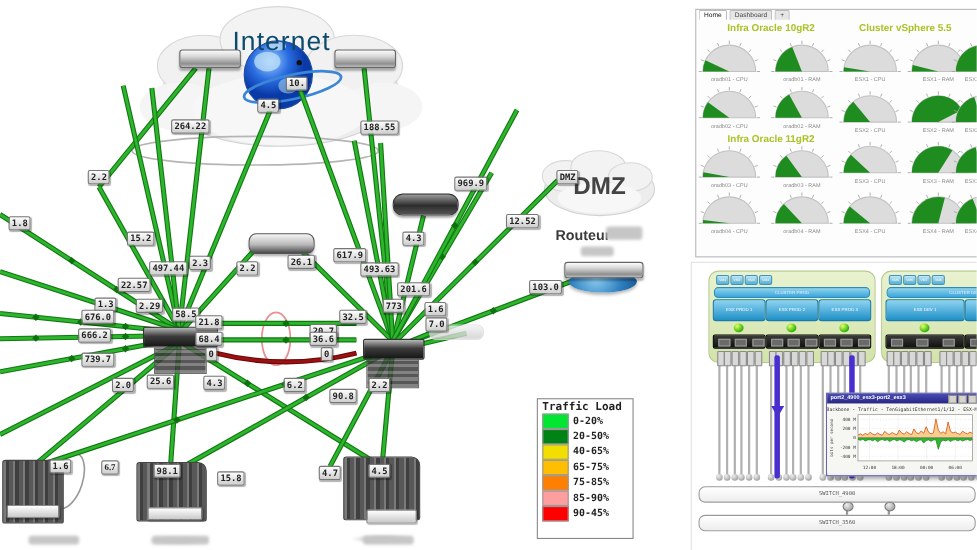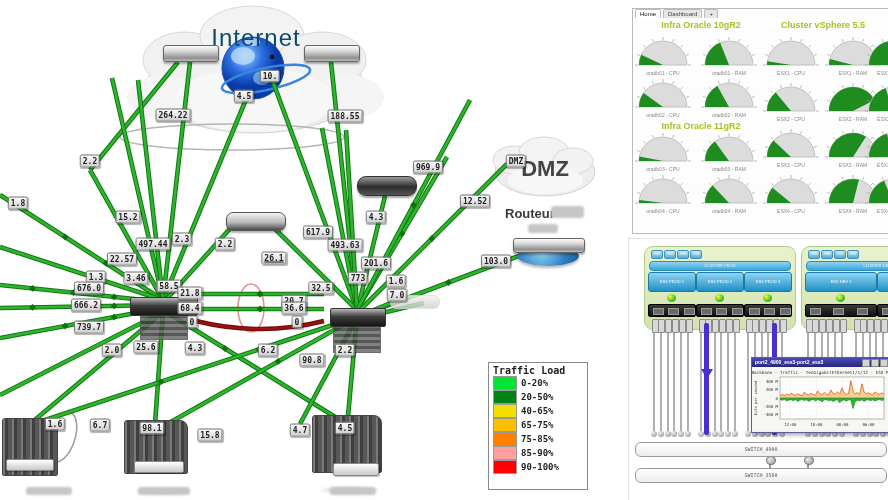--- a/index.html
+++ b/index.html
@@ -31,21 +31,21 @@
            linear-gradient(#666,#333);border:1px solid #444;border-radius:3px 8px 2px 2px;}
   .devlabel{background:linear-gradient(#ffffff,#c9c9c9);border:1px solid #888;border-radius:2px;
            box-shadow:1px 1px 1px rgba(0,0,0,.25);}
   .blurpatch{background:#c6c6c6;border-radius:3px;filter:blur(1.3px);}
   .faintbar{background:linear-gradient(#f2f2f2,#cfcfcf);border:1px solid #ddd;border-radius:6px;opacity:.8;}
   .shadow{background:radial-gradient(ellipse at center,rgba(90,90,90,.55),rgba(120,120,120,0) 70%);
            border-radius:50%;filter:blur(1px);}
   .dmzdisc{background:radial-gradient(circle at 40% 30%,#8fd0f2,#2f7fc0 60%,#195a93);
            border-radius:50%;box-shadow:0 2px 3px rgba(0,0,0,.3);}
   
-  #legend{position:absolute;left:488px;top:362px;width:100px;height:128px;background:#fff;
+  #legend{position:absolute;left:488px;top:362px;width:88px;height:128px;background:#fff;
           border:1px solid #888;z-index:40;padding:2px 4px 0 4px;box-sizing:border-box;}
   #legend .ttl{font-family:"DejaVu Sans Mono",monospace;font-size:10px;font-weight:bold;color:#222;}
   .legrow{display:flex;align-items:center;height:14px;}
   .legswatch{width:22px;height:12px;border:1px solid #999;margin-right:4px;}
   .legtext{font-family:"DejaVu Sans Mono",monospace;font-size:9px;font-weight:bold;color:#222;}
   
   #gpanel{position:absolute;left:632px;top:8px;width:256px;height:224px;background:#fdfdfd;
           border:1px solid #b9b9b9;overflow:hidden;z-index:5;}
   #gtabs{position:absolute;left:2px;top:0;height:9px;display:flex;gap:2px;}
   .gtab{background:#e6e6e6;border:1px solid #bbb;border-bottom:none;font-size:6px;line-height:8px;
@@ -259,52 +259,52 @@
         <div class="maplabel" style="left: 345px; top: 116px;">188.55</div>
         <div class="maplabel" style="left: 244px; top: 96px;">4.5</div>
         <div class="maplabel" style="left: 270px; top: 76px;">10.</div>
         <div class="maplabel" style="left: 90px; top: 161px;">2.2</div>
         <div class="maplabel" style="left: 18px; top: 203px;">1.8</div>
         <div class="maplabel" style="left: 128px; top: 217px;">15.2</div>
         <div class="maplabel" style="left: 153px; top: 244px;">497.44</div>
         <div class="maplabel" style="left: 182px; top: 239px;">2.3</div>
         <div class="maplabel" style="left: 122px; top: 259px;">22.57</div>
         <div class="maplabel" style="left: 96px; top: 277px;">1.3</div>
-        <div class="maplabel" style="left: 136px; top: 278px;">3.46</div>
+        <div class="maplabel" style="left: 136px; top: 278px;">2.29</div>
         <div class="maplabel" style="left: 89px; top: 288px;">676.0</div>
         <div class="maplabel" style="left: 169px; top: 286px;">58.5</div>
         <div class="maplabel" style="left: 86px; top: 305px;">666.2</div>
         <div class="maplabel" style="left: 89px; top: 327px;">739.7</div>
         <div class="maplabel" style="left: 190px; top: 293px;">21.8</div>
         <div class="maplabel" style="left: 190px; top: 308px;">68.4</div>
         <div class="maplabel" style="left: 192px; top: 322px;">0</div>
         <div class="maplabel" style="left: 294px; top: 301px;">20.7</div>
         <div class="maplabel" style="left: 294px; top: 308px;">36.6</div>
         <div class="maplabel" style="left: 297px; top: 322px;">0</div>
         <div class="maplabel" style="left: 321px; top: 288px;">32.5</div>
         <div class="maplabel" style="left: 358px; top: 278px;">773</div>
         <div class="maplabel" style="left: 112px; top: 350px;">2.0</div>
         <div class="maplabel" style="left: 146px; top: 347px;">25.6</div>
         <div class="maplabel" style="left: 195px; top: 348px;">4.3</div>
         <div class="maplabel" style="left: 268px; top: 350px;">6.2</div>
         <div class="maplabel" style="left: 312px; top: 360px;">90.8</div>
         <div class="maplabel" style="left: 345px; top: 350px;">2.2</div>
         <div class="maplabel" style="left: 225px; top: 244px;">2.2</div>
-        <div class="maplabel" style="left: 274px; top: 258px; text-decoration: underline;">26.1</div>
+        <div class="maplabel" style="left: 274px; top: 238px;">26.1</div>
         <div class="maplabel" style="left: 318px; top: 232px;">617.9</div>
         <div class="maplabel" style="left: 345px; top: 245px;">493.63</div>
         <div class="maplabel" style="left: 376px; top: 217px;">4.3</div>
         <div class="maplabel" style="left: 376px; top: 263px;">201.6</div>
         <div class="maplabel" style="left: 428px; top: 167px;">969.9</div>
         <div class="maplabel" style="left: 475px; top: 201px;">12.52</div>
         <div class="maplabel" style="left: 496px; top: 261px;">103.0</div>
         <div class="maplabel" style="left: 396px; top: 281px;">1.6</div>
         <div class="maplabel" style="left: 397px; top: 295px;">7.0</div>
         <div class="maplabel" style="left: 55px; top: 424px;">1.6</div>
-        <div class="maplabel" style="left: 100px; top: 425px;">6.7</div>
+        <div class="maplabel" style="left: 100px; top: 425px; font-family: Liberation Serif, serif;">6.7</div>
         <div class="maplabel" style="left: 152px; top: 428px;">98.1</div>
         <div class="maplabel" style="left: 210px; top: 435px;">15.8</div>
         <div class="maplabel" style="left: 300px; top: 430px;">4.7</div>
         <div class="maplabel" style="left: 345px; top: 428px;">4.5</div>
       </div>
 
     <div id="internet-text" class="abs" style="left:256px;top:24px;transform:translateX(-50%);z-index:4">Internet</div>
 
     <div id="dmz-text" class="abs" style="left:545px;top:156px;transform:translateX(-50%);z-index:4">DMZ</div>
     <div class="maplabel" style="left:516px;top:161px">DMZ</div>
@@ -333,21 +333,21 @@
           <div class="legrow">
             <div class="legswatch" style="background: rgb(255, 127, 0);"></div>
             <div class="legtext">75-85%</div>
           </div>
           <div class="legrow">
             <div class="legswatch" style="background: rgb(255, 158, 158);"></div>
             <div class="legtext">85-90%</div>
           </div>
           <div class="legrow">
             <div class="legswatch" style="background: rgb(255, 0, 0);"></div>
-            <div class="legtext">90-100%</div>
+            <div class="legtext">90-45%</div>
           </div>
         </div>
     </div>
   </div>
 
   <div id="gpanel">
     <div id="gtabs">
         <div class="gtab active">Home</div>
         <div class="gtab">Dashboard</div>
         <div class="gtab">+</div>

